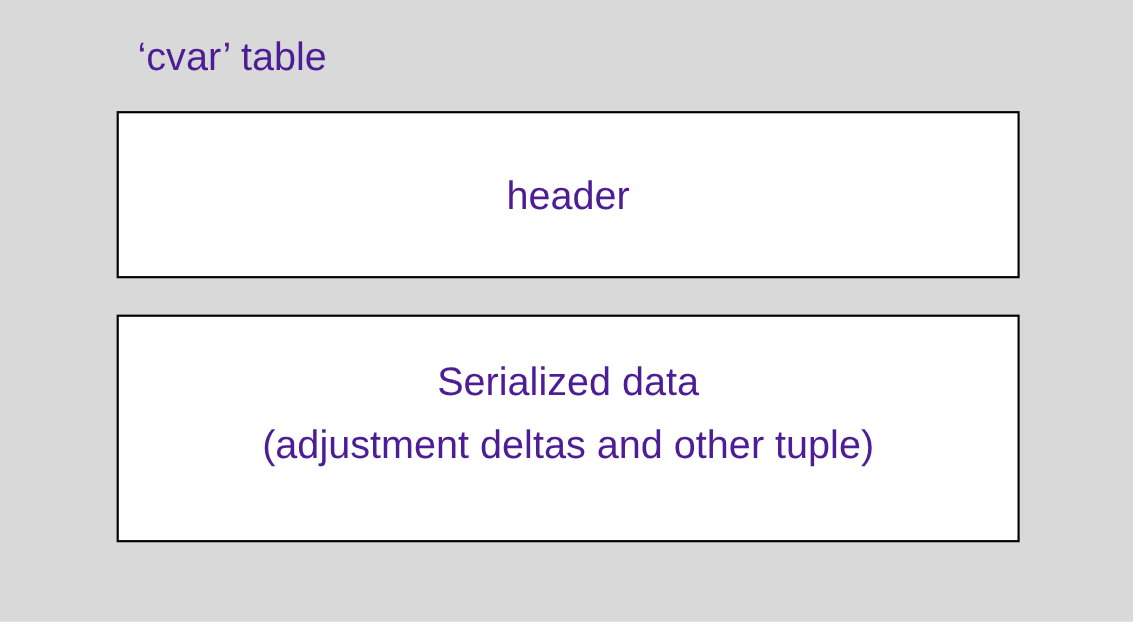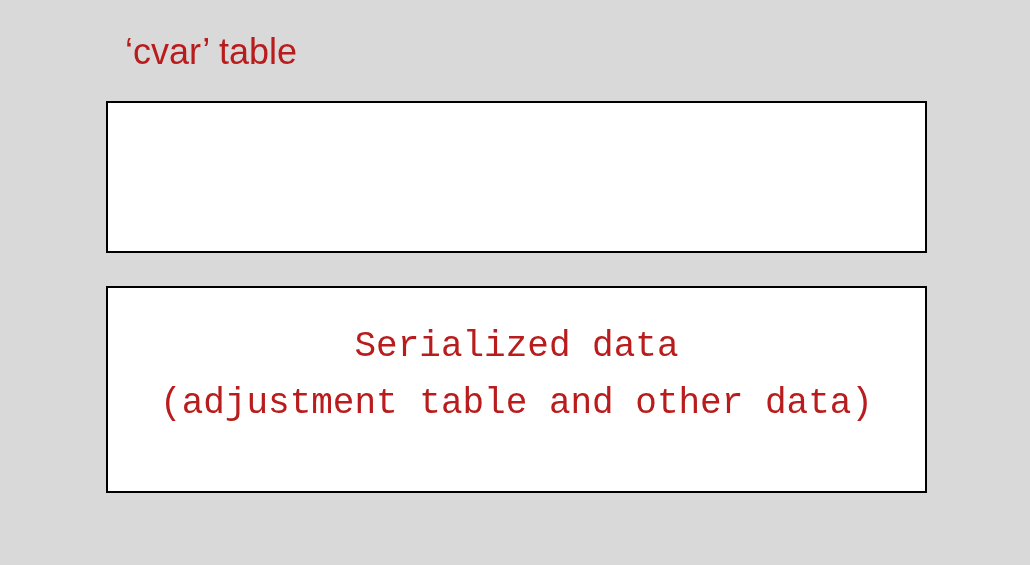--- a/index.html
+++ b/index.html
@@ -5,21 +5,21 @@
   html, body {
     margin: 0;
     padding: 0;
   }
   .canvas {
     position: relative;
     width: 1030px;
     height: 565px;
     background: #d9d9d9;
     font-family: "Liberation Sans", "DejaVu Sans", sans-serif;
-    color: #b91c1c;
+    color: #4c1d95;
     overflow: hidden;
   }
   .diagram-title {
     position: absolute;
     left: 125px;
     top: 31px;
     font-size: 36px;
     line-height: 42px;
     white-space: nowrap;
   }
@@ -39,35 +39,35 @@
     display: flex;
     flex-direction: column;
     justify-content: center;
   }
   .box.serialized-box {
     top: 286px;
     height: 203px;
     padding-top: 30px;
     box-sizing: content-box;
     height: 173px;
-    font-family: Liberation Mono, monospace;
   }
   .box-line {
     display: block;
     white-space: nowrap;
   }
 </style>
 </head>
 <body>
 
 <div class="canvas">
 
   <div class="diagram-title">‘cvar’ table</div>
 
   <div class="box header-box">
+    <span class="box-line">header</span>
   </div>
 
   <div class="box serialized-box">
     <span class="box-line">Serialized data</span>
-    <span class="box-line">(adjustment table and other data)</span>
+    <span class="box-line">(adjustment deltas and other tuple)</span>
   </div>
 
 </div>
 
 </body></html>

